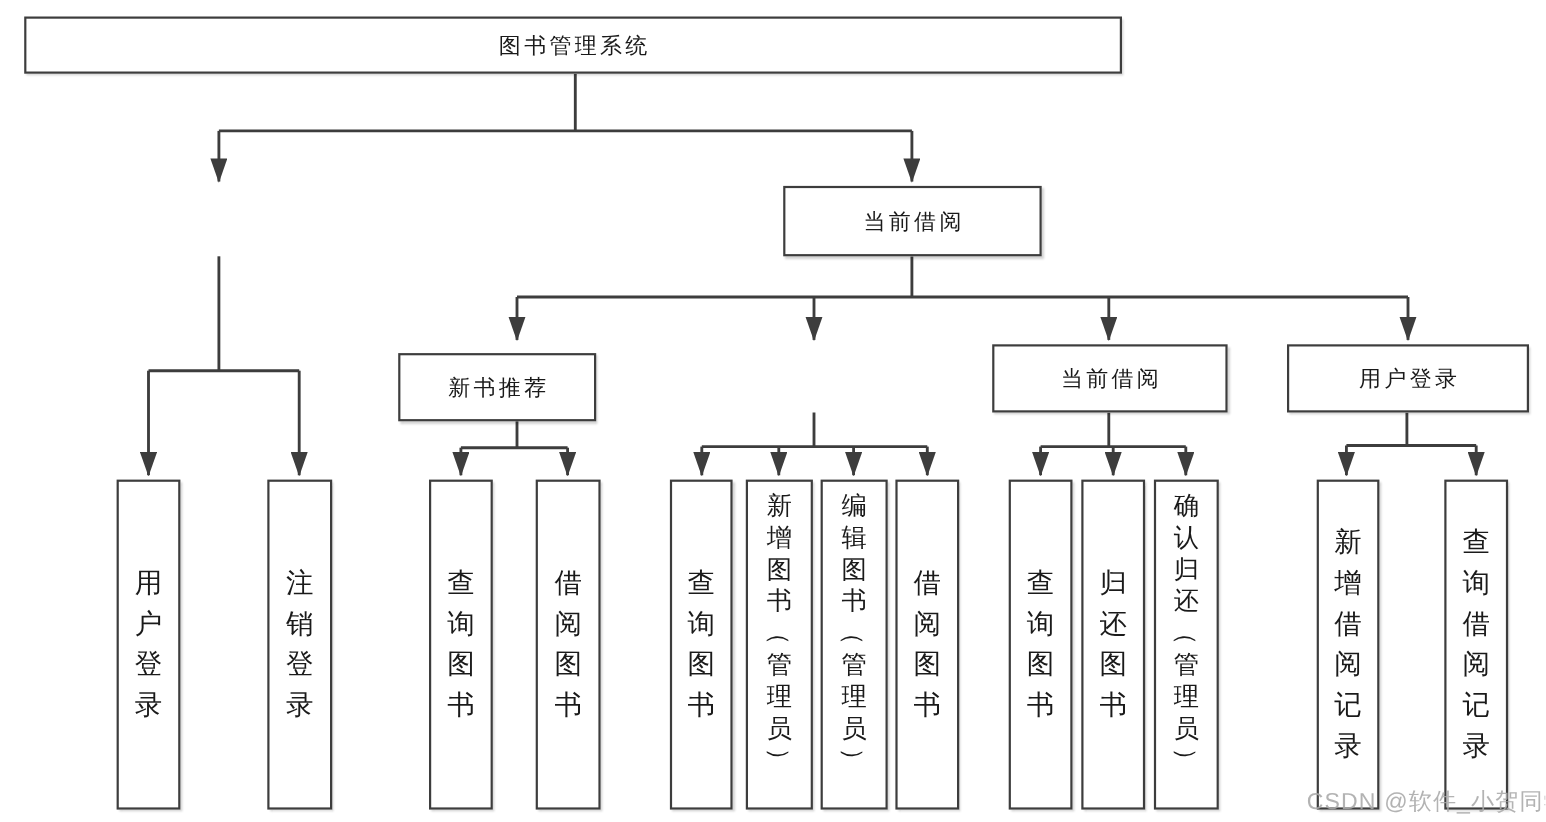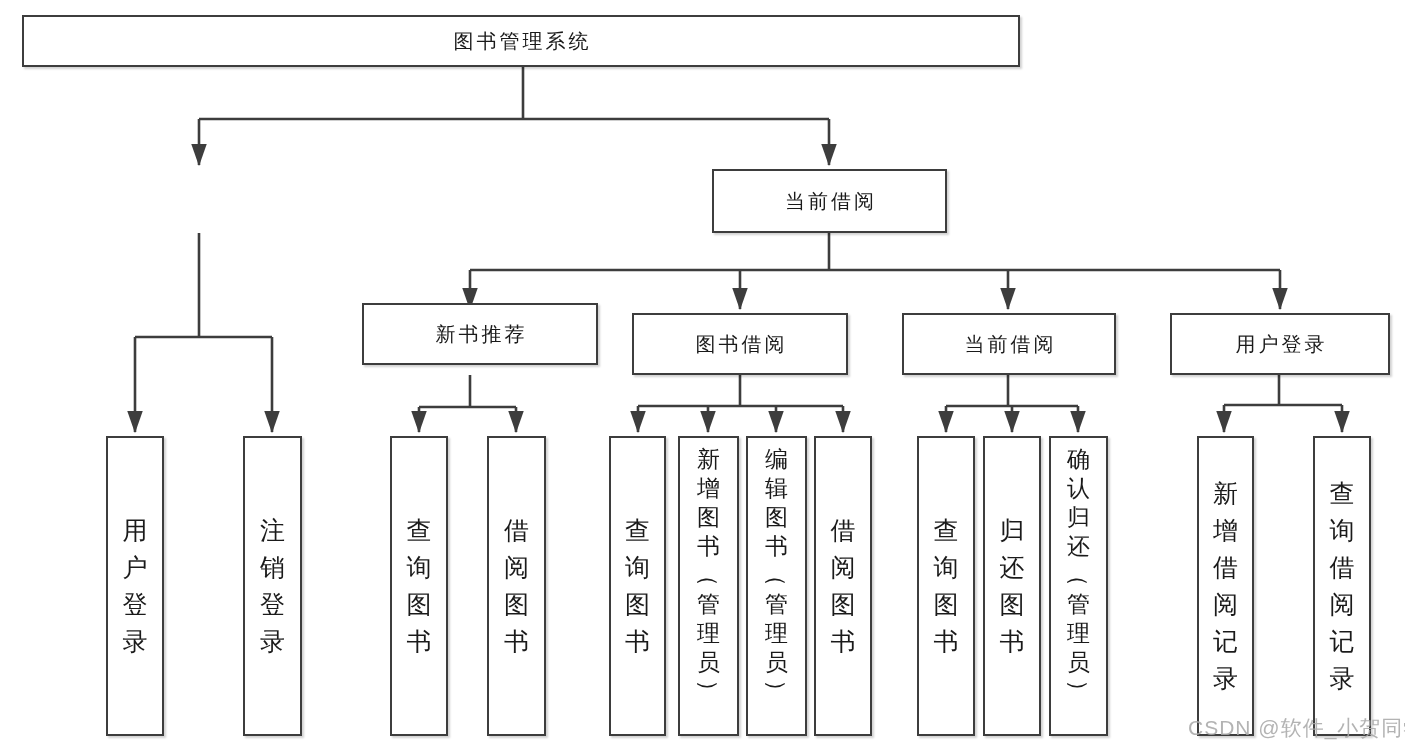--- a/index.html
+++ b/index.html
@@ -98,25 +98,22 @@
   </svg>
 
   <div class="box" style="left:22px;top:15px;width:998px;height:52px">
     <span class="hlabel">图书管理系统</span>
   </div>
 
   <div class="box" style="left:712px;top:169px;width:235px;height:64px">
     <span class="hlabel">当前借阅</span>
   </div>
 
-  <div class="box" style="left:362px;top:303px;width:236px;height:62px">
+  <div class="box" style="left:362px;top:321px;width:180px;height:62px">
     <span class="hlabel">新书推荐</span>
-  </div>
-  <div class="box" style="left:632px;top:313px;width:216px;height:62px">
-    <span class="hlabel">图书借阅</span>
   </div>
   <div class="box" style="left:902px;top:313px;width:214px;height:62px">
     <span class="hlabel">当前借阅</span>
   </div>
   <div class="box" style="left:1170px;top:313px;width:220px;height:62px">
     <span class="hlabel">用户登录</span>
   </div>
 
   <div class="box vbox" style="left:106px;top:436px;width:58px;height:300px">
     <div class="vlabel">

